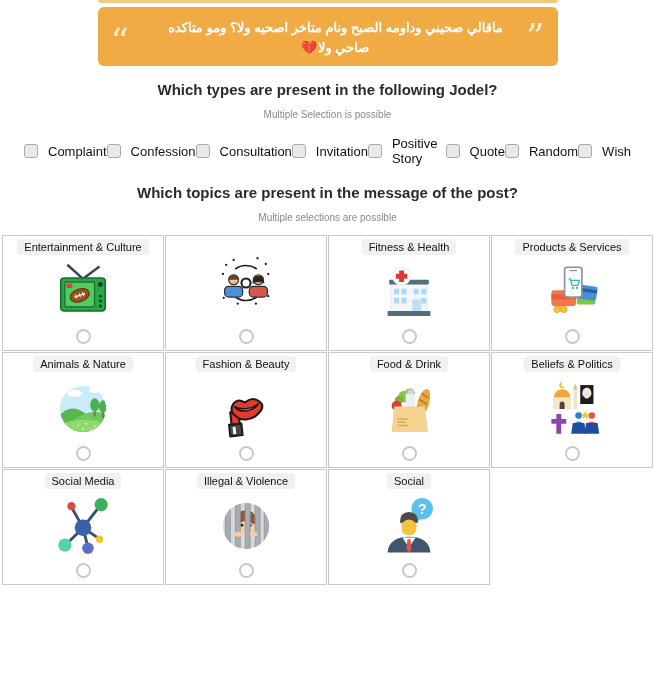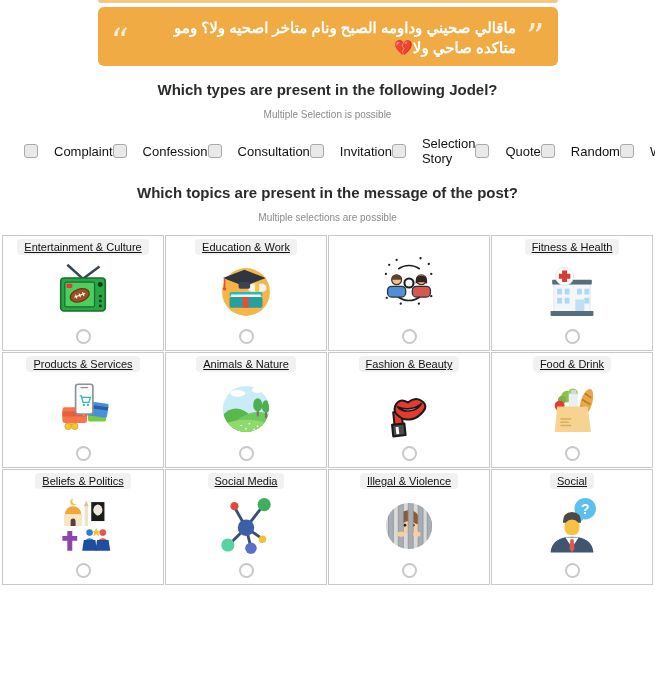--- a/index.html
+++ b/index.html
@@ -18,54 +18,54 @@
     margin:4px auto 0; background:#f0ab44; border-radius:6px;
     padding:8px 13px; display:flex; gap:10px;
   }
   .qmark {
     color:#f9edd0; font-family:"DejaVu Serif", serif;
     font-size:36px; line-height:20px; flex:0 0 auto; user-select:none;
   }
   .qmark.open  { align-self:center; padding-top:10px; }
   .qmark.close { align-self:flex-start; padding-top:12px; }
   .quote-text {
-    flex:1 1 auto; color:#ffffff; font-weight:bold; font-size:15px;
-    line-height:20px; direction:rtl; text-align:right; padding-top:3px;margin-left:16px;
+    flex:1 1 auto; color:#ffffff; font-weight:bold; font-size:13px;
+    line-height:20px; direction:rtl; text-align:center; padding-top:3px;margin-left:16px;
   }
   
   .q-title {
     margin:15px 16px 0; text-align:center;
     font-size:15px; font-weight:bold; color:#2b2b2b;
   }
   .q-sub {
     margin:11px 0 0; text-align:center;
     font-size:10px; color:#8a8a8a;
   }
   
   .types-row {
     display:flex; justify-content:space-between; align-items:center;
     padding:0 24px; margin-top:16px;
   }
-  .type-opt { display:flex; align-items:center; gap:16px; font-size:13px; cursor:pointer; }
+  .type-opt { display:flex; align-items:center; gap:10px; font-size:13px; cursor:pointer; }
   .cb {
     width:12px; height:12px; background:#e9e9e9;
     border:1px solid #a9a9a9; border-radius:3px; flex:0 0 auto;
   }
   
   .grid {
     margin:12px 2px 0; display:grid;
     grid-template-columns:repeat(4, 1fr); gap:1px;
   }
   .card {
     border:1px solid #c9c9c9; background:#fff; height:114px;
     display:flex; flex-direction:column; align-items:center; cursor:pointer;
   }
   .card-label {
     margin-top:3px; font-size:11px; line-height:14px; color:#111;
-    background:#f1f1f1; border-radius:4px; padding:1px 7px; white-space:nowrap;text-decoration:underline;
+    background:#f1f1f1; border-radius:4px; padding:1px 7px; white-space:nowrap;
   }
   .card-icon { flex:1 1 auto; display:flex; align-items:center; justify-content:center; }
   .radio {
     width:15px; height:15px; box-sizing:border-box; background:#fff;
     border:2px solid #c8c8c8; border-radius:50%; margin-bottom:6px;
   }
 </style>
 </head>
 <body>
 
@@ -91,21 +91,21 @@
   <span class="type-opt">
       <span class="cb"></span>
       <span>Consultation</span>
     </span>
   <span class="type-opt">
       <span class="cb"></span>
       <span>Invitation</span>
     </span>
   <span class="type-opt">
       <span class="cb"></span>
-      <span>Selection Story</span>
+      <span>Positive Story</span>
     </span>
   <span class="type-opt">
       <span class="cb"></span>
       <span>Quote</span>
     </span>
   <span class="type-opt">
       <span class="cb"></span>
       <span>Random</span>
     </span>
   <span class="type-opt">
@@ -135,39 +135,20 @@
         </g>
         <circle cx="61" cy="31" r="3" fill="#0f3d1e"></circle>
         <circle cx="61" cy="45" r="1.8" fill="#0f3d1e"></circle>
         <circle cx="61" cy="51" r="1.8" fill="#0f3d1e"></circle>
         <circle cx="61" cy="57" r="1.8" fill="#0f3d1e"></circle>
       </svg>
     </span>
     <span class="radio"></span>
   </div>
 
-  <div class="card">
-    <span class="card-label">Education &amp; Work</span>
-    <span class="card-icon">
-      <svg width="66" height="66" viewBox="0 0 80 80">
-        <circle cx="40" cy="40" r="29" fill="#f6b545"></circle>
-        <rect x="42" y="30" width="23" height="10" rx="5" fill="#f7f3ea" stroke="#d8cfc0"></rect>
-        <rect x="51" y="30" width="5" height="10" fill="#f3c63f"></rect>
-        <rect x="20" y="40" width="40" height="5" rx="2" fill="#35b5b7"></rect>
-        <rect x="22" y="43" width="36" height="4" fill="#eaf6f6"></rect>
-        <rect x="20" y="46" width="40" height="13" rx="2" fill="#2a9d9f"></rect>
-        <rect x="36" y="46" width="7" height="13" fill="#e74c3c"></rect>
-        <polygon points="38,13 64,23 38,33 12,23" fill="#2f3640"></polygon>
-        <rect x="31" y="28" width="14" height="8" rx="2" fill="#3d4451"></rect>
-        <path d="M14 24 V34" stroke="#e74c3c" stroke-width="2"></path>
-        <circle cx="14" cy="36" r="2.2" fill="#e74c3c"></circle>
-      </svg>
-    </span>
-    <span class="radio"></span>
-  </div>
 
   <div class="card">
     <span class="card-icon" style="order:1">
       <svg width="66" height="66" viewBox="0 0 80 80">
         <path d="M27 23 A22 22 0 0 1 53 23" fill="none" stroke="#1d1d1d" stroke-width="2"></path>
         <path d="M53 57 A22 22 0 0 1 27 57" fill="none" stroke="#1d1d1d" stroke-width="2"></path>
         <circle cx="40" cy="40" r="5.5" fill="none" stroke="#1d1d1d" stroke-width="2.5"></circle>
         <circle cx="25" cy="36" r="6" fill="#f2c08c" stroke="#42301f" stroke-width="1.5"></circle>
         <path d="M19 36 a6 6 0 0 1 12 0 z" fill="#5b4233"></path>
         <rect x="14" y="44" width="22" height="13" rx="5" fill="#4f8fd5" stroke="#263238" stroke-width="1.5"></rect>

